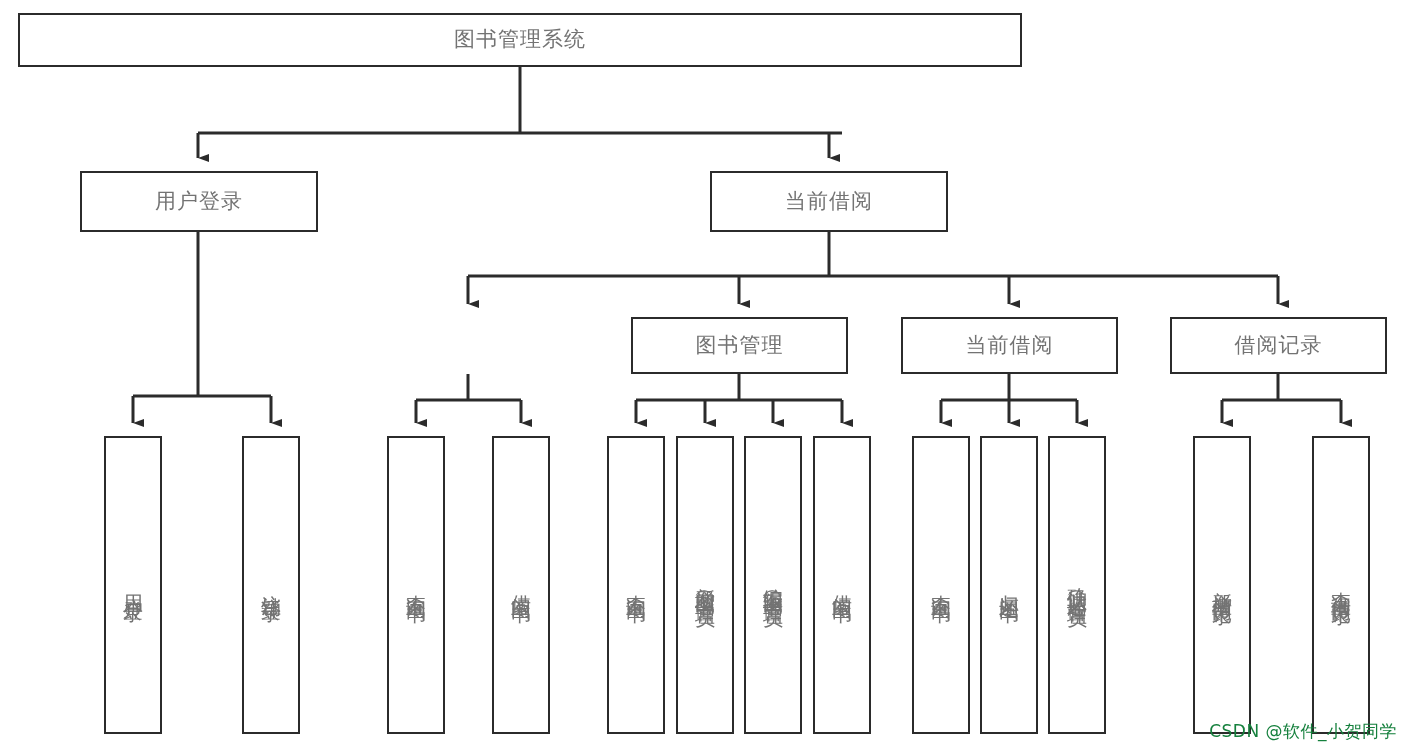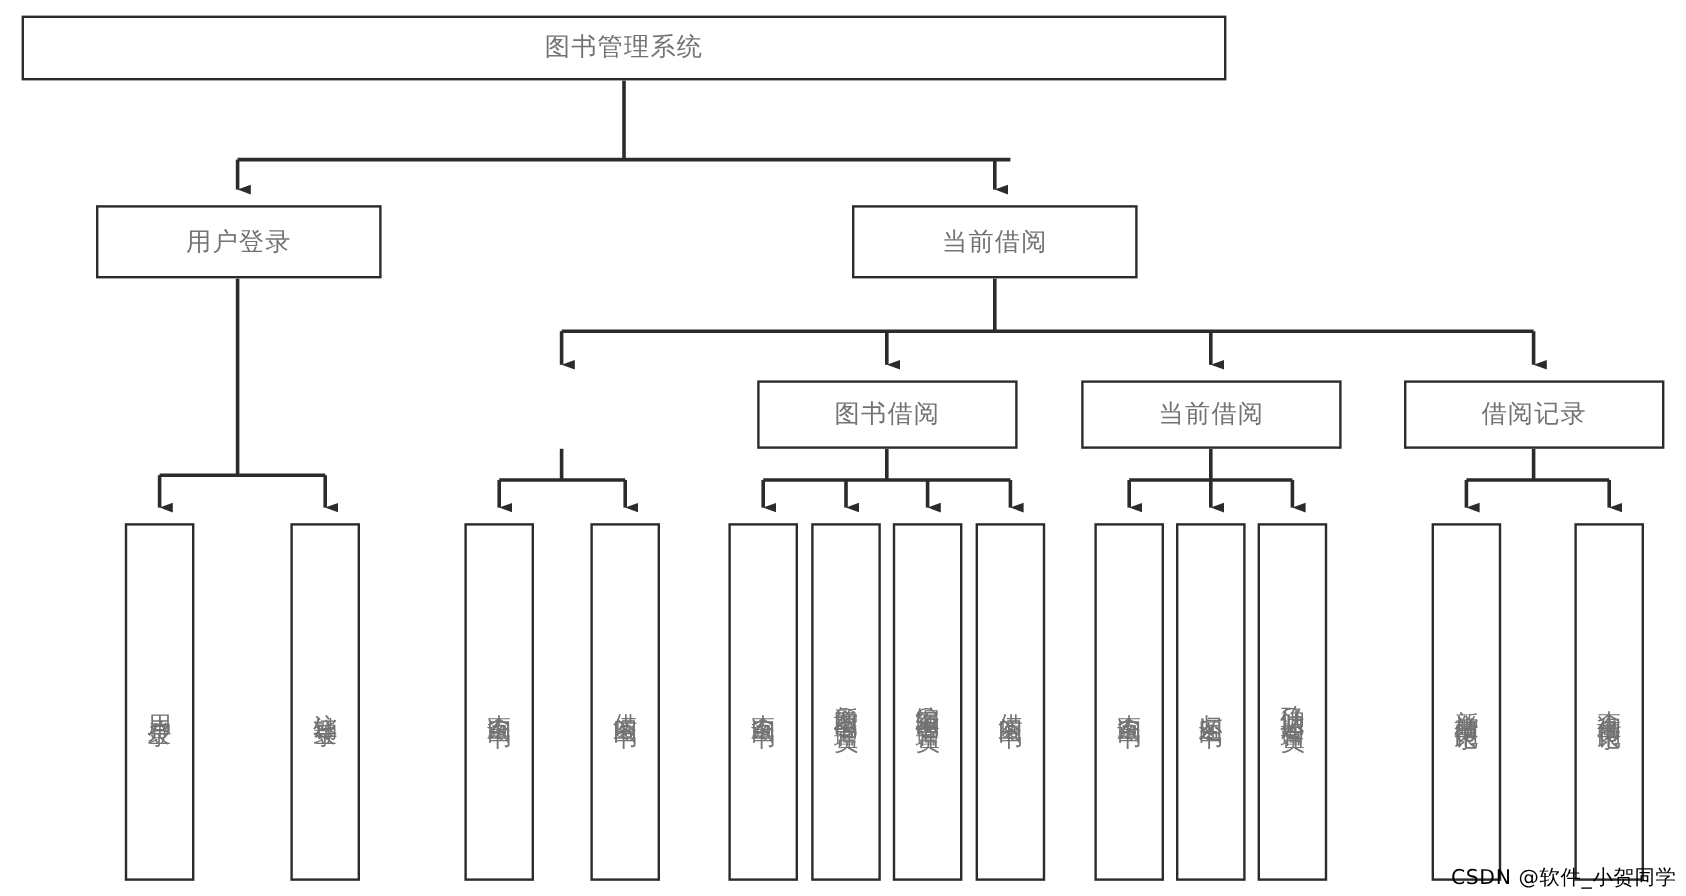--- a/index.html
+++ b/index.html
@@ -57,21 +57,21 @@
     writing-mode: vertical-rl;
     text-orientation: upright;
     display: block;
     max-height: 100%;
   }
   .watermark {
     position: absolute;
     right: 8px;
     bottom: 4px;
     font-size: 17px;
-    color: #000000;
+    color: #15803d;
     letter-spacing: 0.5px;
     z-index: 3;
     white-space: nowrap;
   }
 </style>
 </head>
 <body>
 
 <div id="canvas">
 
@@ -130,21 +130,21 @@
   </div>
 
   <div class="node horiz" style="left:80px; top:171px; width:238px; height:61px;">
     <span class="lbl">用户登录</span>
   </div>
   <div class="node horiz" style="left:710px; top:171px; width:238px; height:61px;">
     <span class="lbl">当前借阅</span>
   </div>
 
   <div class="node horiz" style="left:631px; top:317px; width:217px; height:57px;">
-    <span class="lbl">图书借阅</span>
+    <span class="lbl">图书管理</span>
   </div>
   <div class="node horiz" style="left:1170px; top:317px; width:217px; height:57px;">
     <span class="lbl">借阅记录</span>
   </div>
   <div class="node horiz" style="left:901px; top:317px; width:217px; height:57px;">
     <span class="lbl">当前借阅</span>
   </div>
 
   <div class="node vert" style="left:104px; top:436px; width:58px; height:298px;">
     <span class="lbl">用户登录</span>

